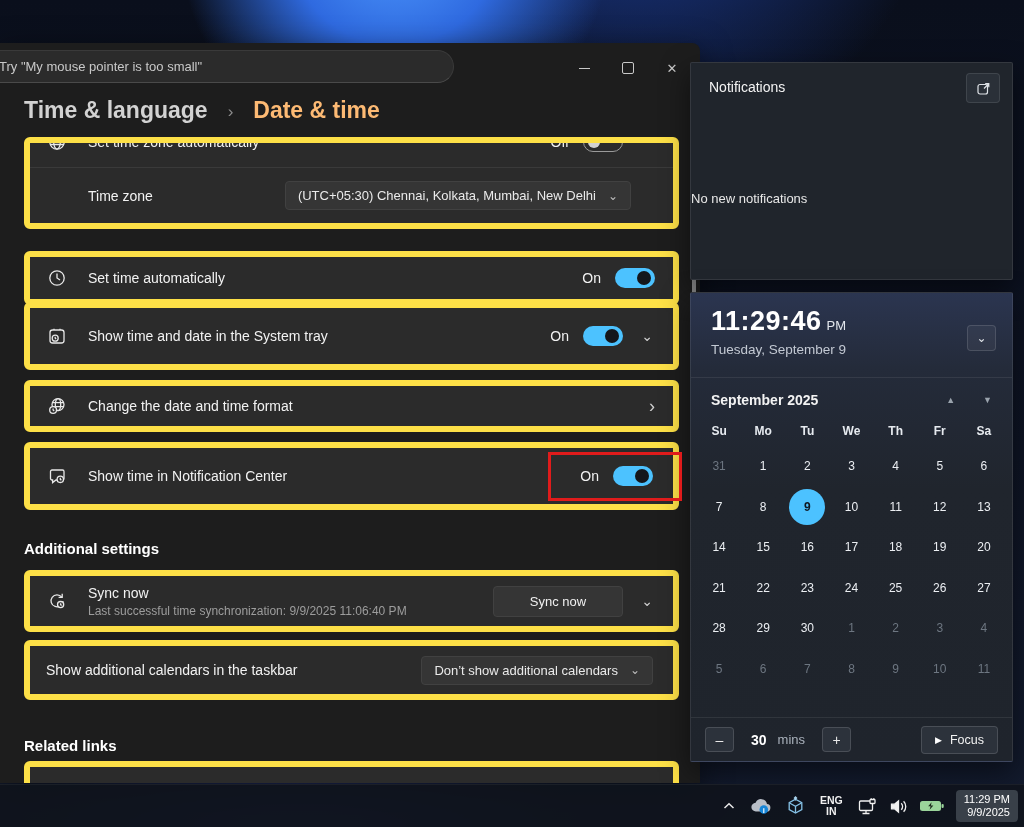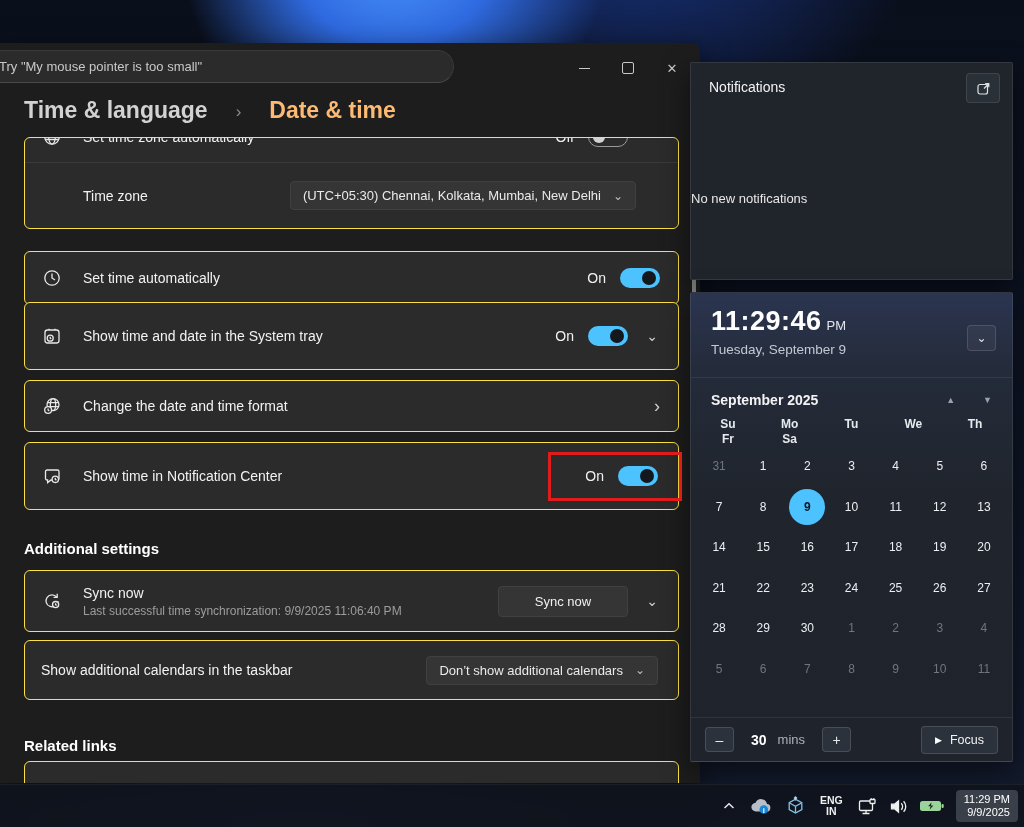--- a/index.html
+++ b/index.html
@@ -23,28 +23,28 @@
     position:absolute;left:-18px;top:7px;width:472px;height:33px;
     background:#2b2b2b;border:1px solid #3a3a3a;border-bottom-color:#4a4a4a;
     border-radius:17px;display:flex;align-items:center;box-sizing:border-box;
     padding-left:16px;font-size:13px;color:#c9c9c9;white-space:nowrap;overflow:hidden;
   }
   .win-controls{position:absolute;top:12px;right:6px;display:flex;align-items:center;}
   .wc{width:44px;height:26px;display:flex;align-items:center;justify-content:center;color:#c8c8c8;}
   .wc-min{display:block;width:11px;height:1px;background:#c8c8c8;}
   .wc-max{display:block;width:10px;height:10px;border:1px solid #c8c8c8;border-radius:2px;}
   .wc-close{font-size:13px;}
-  .crumbs{position:absolute;left:24px;top:54px;display:flex;align-items:center;gap:28px;font-weight:700;}
+  .crumbs{position:absolute;left:24px;top:54px;display:flex;align-items:center;gap:20px;font-weight:700;}
   .crumb-parent{font-size:23px;color:#d2d2d2;}
   .crumb-sep{font-size:17px;color:#8d8d8d;font-weight:400;transform:translateY(1px);}
   .crumb-cur{font-size:23px;color:#fdba74;}
   
   .card{
     position:absolute;left:24px;width:655px;background:#2b2b2b;
-    border:1px solid #fde047;border-radius:6px;box-sizing:border-box;
+    border:6px solid #fde047;border-radius:6px;box-sizing:border-box;
     display:flex;align-items:center;padding:0 18px 0 16px;
   }
   .card .ric{width:22px;height:22px;flex:0 0 22px;margin-right:20px;display:flex;align-items:center;justify-content:center;}
   .lbl{font-size:14px;color:#f2f2f2;}
   .sub{font-size:12px;color:#9d9d9d;margin-top:3px;}
   .rrow{margin-left:auto;display:flex;align-items:center;}
   .state{font-size:14px;color:#f2f2f2;margin-right:14px;}
   .toggle{position:relative;width:40px;height:20px;border-radius:10px;box-sizing:border-box;}
   .toggle.on{background:#4cc2ff;}
   .toggle.on::after{content:"";position:absolute;right:4px;top:3px;width:14px;height:14px;border-radius:50%;background:#14171c;}
@@ -89,21 +89,21 @@
   .p-clock{top:292px;height:470px;background:linear-gradient(180deg,#2b3550 0%,#242b3a 16%,#20252d 42%,#1f242c 100%);}
   .clockarea{position:relative;height:85px;border-bottom:1px solid rgba(255,255,255,.08);padding:13px 20px 0;box-sizing:border-box;}
   .bigtime{font-size:27px;font-weight:700;letter-spacing:.5px;color:#fff;}
   .ampm{font-size:13px;font-weight:400;color:#e2e6ec;margin-left:5px;}
   .cdate{font-size:13.5px;color:#c3c9d3;margin-top:5px;}
   .collapse{position:absolute;right:16px;top:32px;width:27px;height:24px;background:rgba(255,255,255,.05);border:1px solid rgba(255,255,255,.13);border-radius:4px;display:flex;align-items:center;justify-content:center;color:#dfe3e8;font-size:12px;}
   .mhead{display:flex;align-items:center;padding:14px 20px 8px;}
   .mlabel{font-size:14px;font-weight:700;color:#f3f3f3;}
   .mnav{margin-left:auto;display:flex;gap:28px;}
   .mnav span{font-size:9px;color:#9aa3ad;}
-  .dhrow{display:grid;grid-template-columns:repeat(5,1fr);padding:0 6px;height:30px;align-items:center;}
+  .dhrow{display:grid;grid-template-columns:repeat(7,1fr);padding:0 6px;height:30px;align-items:center;}
   .cal-dh{text-align:center;font-size:12px;font-weight:700;color:#e6eaef;}
   .calgrid{display:grid;grid-template-columns:repeat(7,1fr);padding:0 6px;}
   .cal-cell{height:40.5px;display:flex;align-items:center;justify-content:center;}
   .cal-num{font-size:12px;color:#eceff3;width:36px;height:36px;display:flex;align-items:center;justify-content:center;}
   .cal-cell.dim .cal-num{color:#6d7681;}
   .cal-cell.sel .cal-num{background:#4cc2ff;color:#101720;border-radius:50%;font-weight:600;}
   .focusbar{position:absolute;left:0;right:0;bottom:0;height:44px;border-top:1px solid rgba(255,255,255,.08);display:flex;align-items:center;padding:0 14px;box-sizing:border-box;gap:11px;}
   .stepbtn{width:27px;height:23px;background:#2c323b;border:1px solid rgba(255,255,255,.14);border-radius:4px;display:flex;align-items:center;justify-content:center;color:#e9e9e9;font-size:14px;line-height:1;}
   .mins-val{font-size:14px;font-weight:700;color:#fff;margin-left:6px;}
   .mins-unit{font-size:13px;color:#aab2bc;margin-right:6px;}

